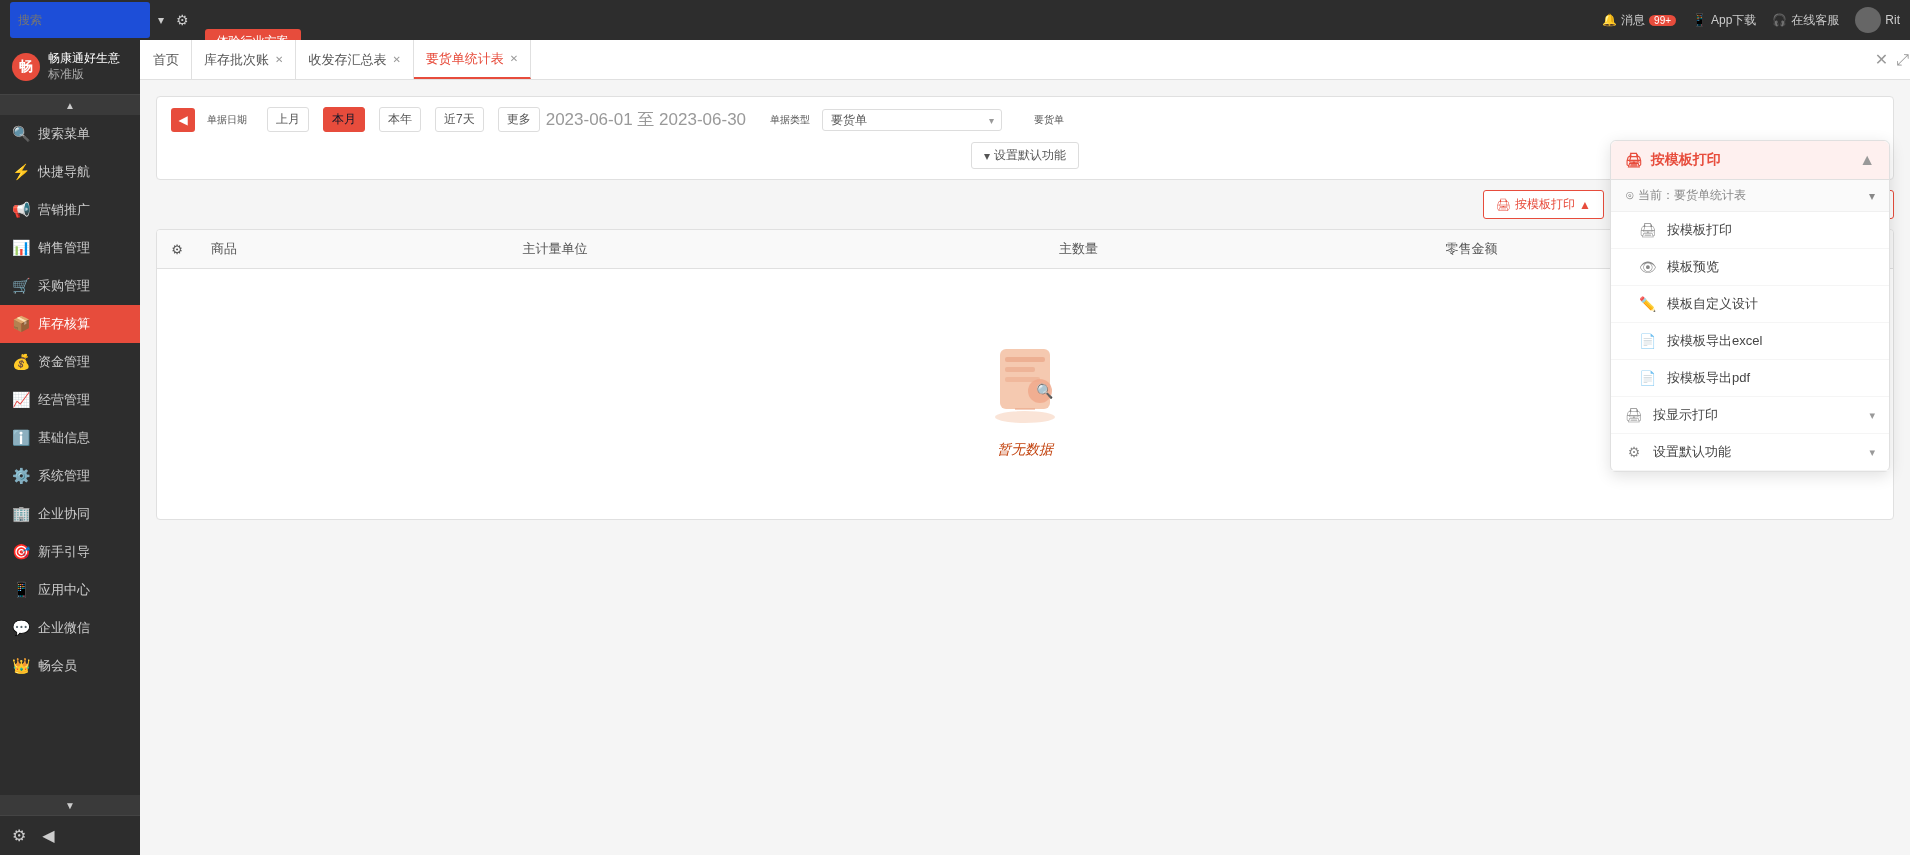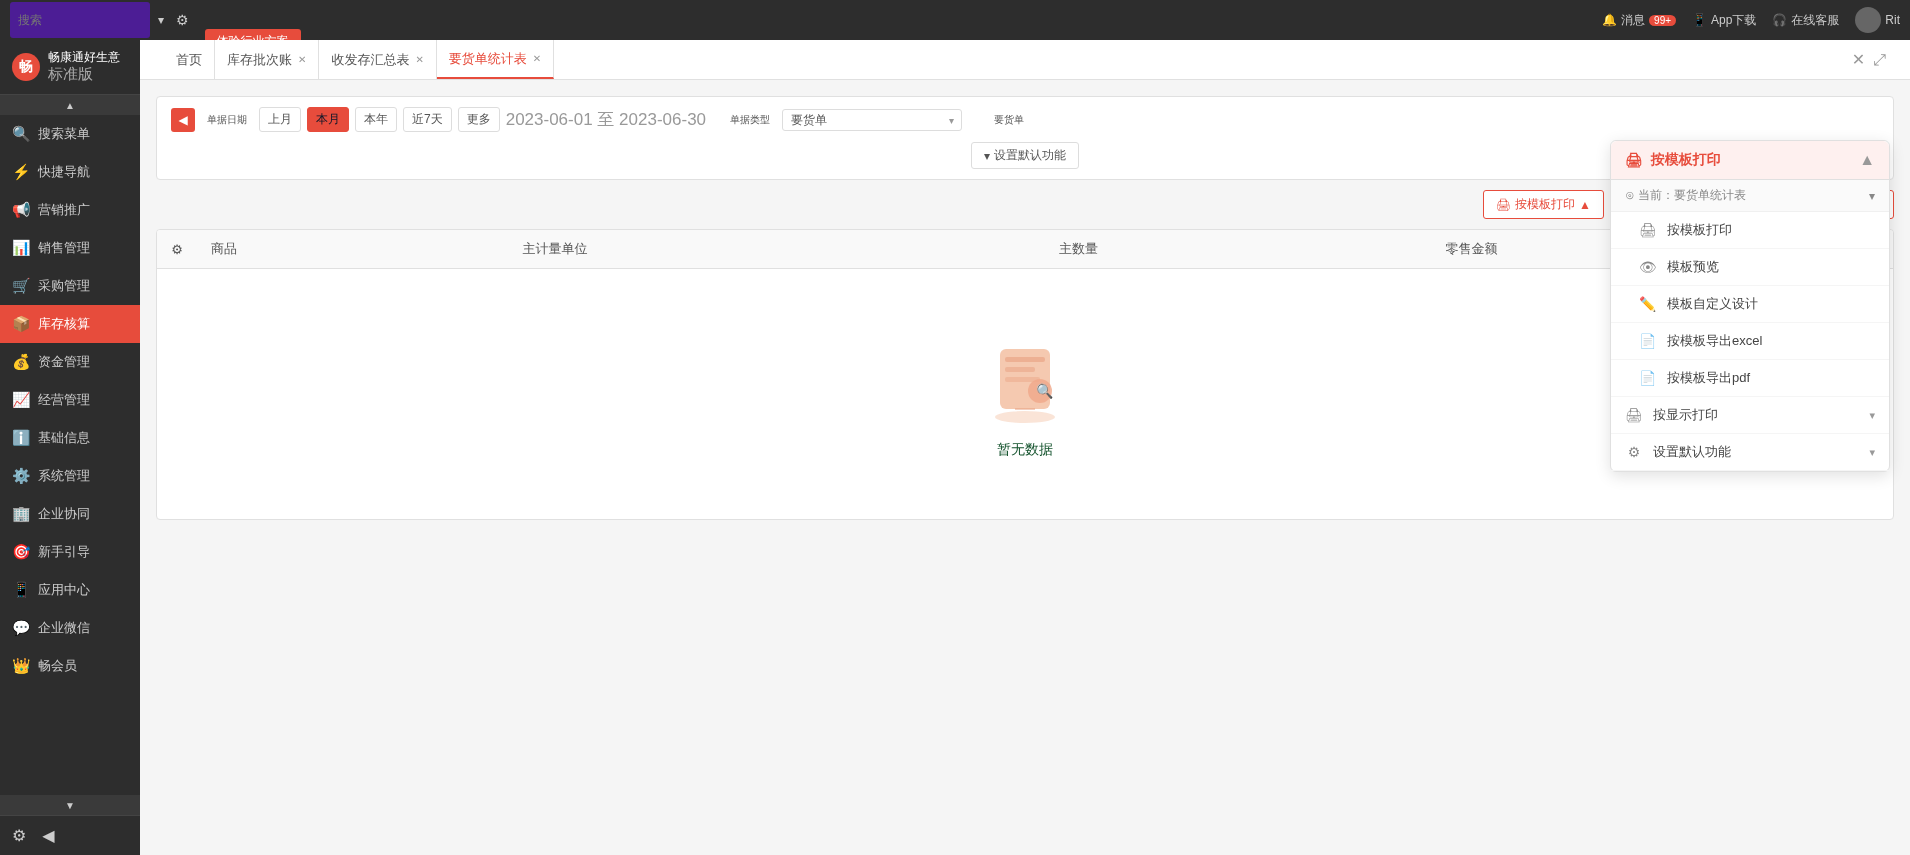--- a/index.html
+++ b/index.html
@@ -9,21 +9,21 @@
     .topbar {
       height: 40px;
       background: #2d2d2d;
       display: flex;
       align-items: center;
       padding: 0 10px;
       flex-shrink: 0;
     }
     .topbar-left { display: flex; align-items: center; gap: 8px; flex: 1; }
     .topbar-search {
-      background: #4c1d95;
+      background: #1d4ed8;
       border: none;
       border-radius: 3px;
       color: #ccc;
       padding: 18px 8px;
       font-size: 12px;
       width: 140px;
       height: 24px;
     }
     .topbar-dropdown { color: #ccc; font-size: 12px; cursor: pointer; }
     .topbar-gear { color: #ccc; font-size: 14px; cursor: pointer; margin-left: 4px; }
@@ -75,21 +75,21 @@
     }
     .logo-icon {
       width: 28px; height: 28px;
       background: #e74c3c;
       border-radius: 50%;
       display: flex; align-items: center; justify-content: center;
       color: white; font-size: 14px; font-weight: bold;
       margin-right: 8px; flex-shrink: 0;
     }
     .logo-text { color: white; font-size: 12px; line-height: 1.3; }
-    .logo-sub { color: #aaa; font-size: 15px; }
+    .logo-sub { color: #aaa; font-size: 12px; }
 
     .sidebar-scroll { flex: 1; overflow-y: auto; }
     .sidebar-scroll::-webkit-scrollbar { width: 4px; }
     .sidebar-scroll::-webkit-scrollbar-thumb { background: #555; }
 
     .sidebar-item {
       display: flex;
       align-items: center;
       padding: 10px 12px;
       color: #ccc;
@@ -125,21 +125,21 @@
     
     .content { flex: 1; display: flex; flex-direction: column; overflow: hidden; }
 
     
     .tabs {
       background: white;
       display: flex;
       align-items: center;
       border-bottom: 1px solid #e0e0e0;
       height: 40px;
-      padding: 0 24px;
+      padding: 0 1px;
       flex-shrink: 0;
     }
     .tab {
       display: flex; align-items: center; gap: 6px;
       padding: 0 12px;
       height: 100%;
       font-size: 13px;
       cursor: pointer;
       color: #555;
       border-right: 1px solid #e0e0e0;
@@ -172,20 +172,21 @@
     .filter-label { font-size: 10px; color: #555; white-space: nowrap; }
     .filter-date-group { display: flex; align-items: center; gap: 6px; }
     .date-btn {
       padding: 3px 8px;
       font-size: 12px;
       border: 1px solid #ddd;
       background: white;
       border-radius: 3px;
       cursor: pointer;
       color: #555;
+      margin-left: 8px;
     }
     .date-btn.active { background: #e74c3c; color: #0f172a; border-color: #e74c3c; }
     .date-range { font-size: 17px; color: #999; }
     .select-box {
       border: 1px solid #ddd;
       border-radius: 3px;
       padding: 3px 28px 3px 8px;
       font-size: 12px;
       background: white;
       color: #555;
@@ -246,21 +247,21 @@
 
     
     .empty-state {
       display: flex; flex-direction: column; align-items: center; justify-content: center;
       padding: 60px 0;
     }
     .empty-illustration {
       width: 100px; height: 100px;
       margin-bottom: 12px;
     }
-    .empty-text { font-size: 14px; color: #14532d; }
+    .empty-text { font-size: 14px; color: #c2410c; font-style: italic; }
 
     
     .dropdown-menu {
       position: absolute;
       top: 60px;
       right: 20px;
       width: 280px;
       background: white;
       border: 1px solid #e0e0e0;
       border-radius: 6px;

